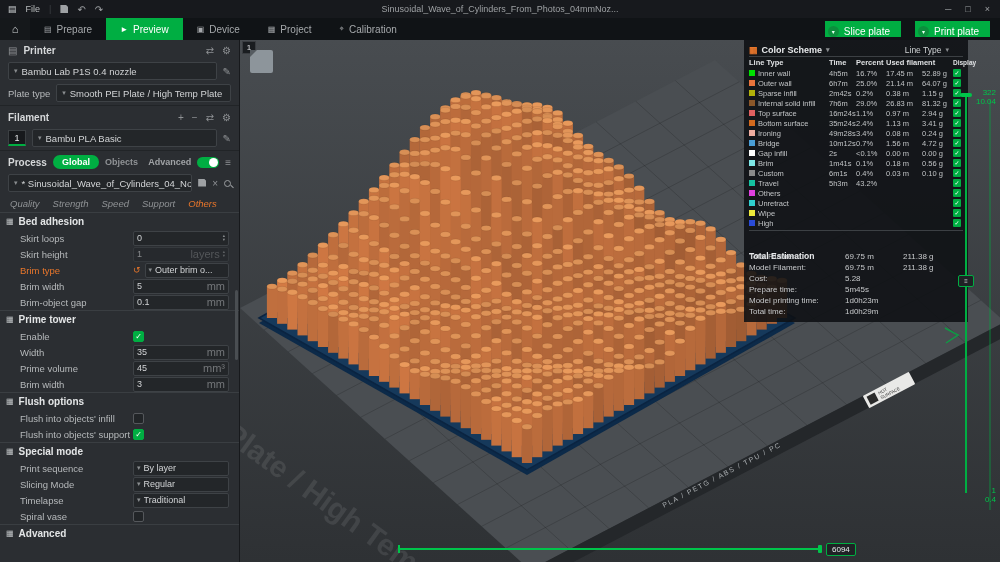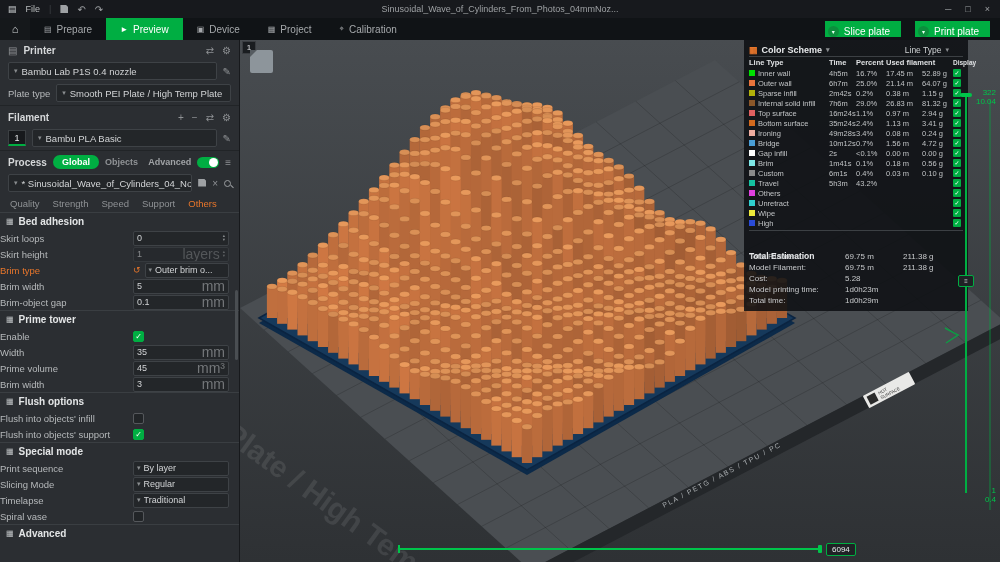--- a/index.html
+++ b/index.html
@@ -56,34 +56,34 @@
           font-size:9px; display:flex; align-items:center; }
   .objlbl { font-size:9px; color:#8f9295; }
   .advlbl { font-size:9px; color:#9fa2a5; margin-left:auto; }
   .tog { width:22px; height:11px; border-radius:6px; background:#00AE42; position:relative; }
   .tog::after { content:''; position:absolute; right:1px; top:1px; width:9px; height:9px;
                 border-radius:50%; background:#fff; }
   .mag { width:7px; height:7px; border:1.2px solid #9a9da0; border-radius:50%; position:relative; }
   .mag::after { content:''; position:absolute; width:4px; height:1.2px; background:#9a9da0;
                 transform:rotate(45deg); right:-3.5px; bottom:-1.5px; }
   .ptabs { display:flex; gap:13px; padding:4px 10px 2px; font-size:9.5px; height:18px; }
-  .ptab { color:#8f9295; }
+  .ptab { color:#8f9295;font-style:italic; }
   .ptab.active { color:#e8762b; }
   .sect { display:flex; align-items:center; gap:5px; height:18px; margin-top:0;
           border-top:1px solid #3a3e42; padding:0 6px; color:#e3e5e6; font-size:10px; font-weight:bold; }
   .sect .sicn { font-size:8px; color:#c5c8ca; font-weight:normal; }
-  .param { display:flex; align-items:center; height:16px; padding:0 10px 0 0;
+  .param { display:flex; align-items:center; height:16px; padding:0 10px 0 20px;
            font-size:9.5px; color:#b6b9bb; }
   .pname.mod { color:#e8762b; }
   .ctrl { margin-left:auto; display:flex; align-items:center; gap:4px; width:96px; }
   .box { flex:1; display:flex; align-items:center; height:15px; background:#232629;
          border:1px solid #3e4246; border-radius:2px; padding:0 3px; font-size:9px;
          color:#d2d4d6; gap:3px; overflow:hidden; }
   .box .val { flex:1; white-space:nowrap; overflow:hidden; }
-  .box .unit { color:#74777a; font-size:14px; }
+  .box .unit { color:#74777a; font-size:11px; }
   .box.dim { opacity:0.55; }
   .spin { display:flex; flex-direction:column; line-height:4.5px; font-size:4.5px; color:#8a8d90; }
   .cb { width:11px; height:11px; border:1px solid #55585c; border-radius:2px; background:#222528;
         color:#fff; font-size:8px; line-height:10px; text-align:center; }
   .cb.on { background:#00ae42; border-color:#00ae42; }
   .reset { color:#e8762b; font-size:9px; }
   .sb-scroll { position:absolute; right:1px; top:250px; width:3px; height:70px;
                background:#4a4e52; border-radius:2px; }
 
   
@@ -2038,20 +2038,25 @@
             <span>Model Filament:</span>
             <span>69.75 m</span>
             <span>211.38 g</span>
           </div>
           <div class="tot-row">
             <span>Cost:</span>
             <span>5.28</span>
             <span></span>
           </div>
           <div class="tot-row">
+            <span>Prepare time:</span>
+            <span>5m45s</span>
+            <span></span>
+          </div>
+          <div class="tot-row">
             <span>Model printing time:</span>
             <span>1d0h23m</span>
             <span></span>
           </div>
           <div class="tot-row">
             <span>Total time:</span>
             <span>1d0h29m</span>
             <span></span>
           </div>
         </div>

